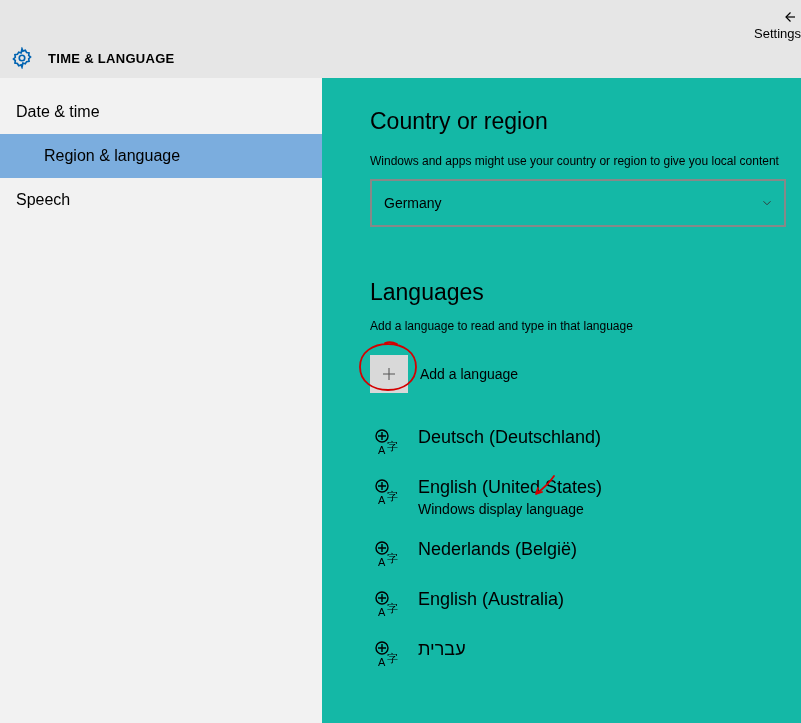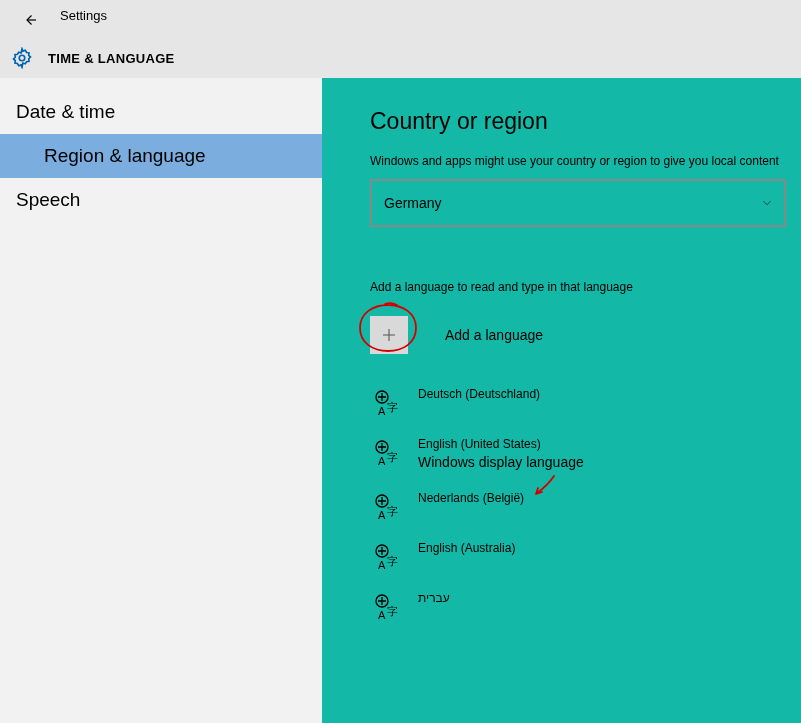--- a/index.html
+++ b/index.html
@@ -13,23 +13,24 @@
       overflow: hidden;
     }
     .header {
       background: #e6e6e6;
       height: 78px;
       display: flex;
       flex-direction: column;
     }
     .header-top {
       display: flex;
-      align-items: flex-start;
+      align-items: flex-end;
       padding: 8px 0 0 18px;
       height: 32px;
+      flex-direction: column;
     }
     .back-btn {
       width: 24px; height: 24px;
       display: flex; align-items: center; justify-content: center;
       cursor: pointer;
     }
     .header-title {
       margin-left: 18px;
       font-size: 13px;
       font-weight: 400;
@@ -58,21 +59,21 @@
     .sidebar {
       width: 322px;
       background: #f2f2f2;
       padding-top: 12px;
     }
     .side-item {
       height: 44px;
       display: flex;
       align-items: center;
       padding-left: 16px;
-      font-size: 19px;
+      font-size: 16px;
       cursor: pointer;
     }
     .side-item.active { background: #7badde; padding-left: 44px; }
     .content {
       flex: 1;
       padding: 30px 0 0 48px;
       background: #14b8a6;
       overflow-y: auto;
     }
     .h1 {
@@ -101,40 +102,39 @@
       font-weight: 400;
       margin-bottom: 12px;
     }
     .lang-list { margin-top: 18px; }
     .add-lang {
       display: flex; align-items: center;
       height: 44px;
       margin-bottom: 20px;
       cursor: pointer;
       position: relative;
-      gap: 25px;
     }
     .plus-tile {
       width: 38px; height: 38px;
       background: #d9d9d9;
       display: flex; align-items: center; justify-content: center;
       margin-right: 12px;
     }
     .lang-row {
       display: flex; align-items: flex-start;
       padding: 10px 0;
       cursor: pointer;
       position: relative;
     }
     .lang-icon {
       width: 32px; margin-right: 16px;
       margin-top: 2px;
       display: flex; align-items: center; justify-content: center;
     }
-    .lang-name { font-size: 12px; line-height: 1.3; }
+    .lang-name { font-size: 18px; line-height: 1.3; }
     .lang-sub { font-size: 14px; color: #000; line-height: 1.3; }
     .annot-circle {
       position: absolute;
       left: -15px; top: -12px;
       width: 66px; height: 54px;
       pointer-events: none;
     }
     .annot-arrow {
       position: absolute;
       left: 530px; top: 472px;
@@ -182,20 +182,21 @@
   <div class="content">
     <div class="h1">Country or region</div>
     <div class="desc">Windows and apps might use your country or region to give you local content</div>
     <div class="select">
       <span class="select-value">Germany</span>
       <svg width="14" height="14" viewBox="0 0 24 24" fill="none" stroke="#333" stroke-width="1.6">
           <path d="M6 9l6 6 6-6"></path>
         </svg>
     </div>
 
+    <div class="h2">Languages</div>
     <div class="desc">Add a language to read and type in that language</div>
 
     <div class="lang-list">
 
       <div class="add-lang">
         <svg class="annot-circle" viewBox="0 0 66 54">
             <path d="M33 4c-15 0-28 8-28 23s13 23 28 23 28-8 28-23S48 4 33 4z M30 3c3-1 8-1 12 1" fill="none" stroke="#d40000" stroke-width="1.8" stroke-linecap="round"></path>
           </svg>
         <div class="plus-tile">
           <svg width="18" height="18" viewBox="0 0 24 24" stroke="#555" stroke-width="1.4">

